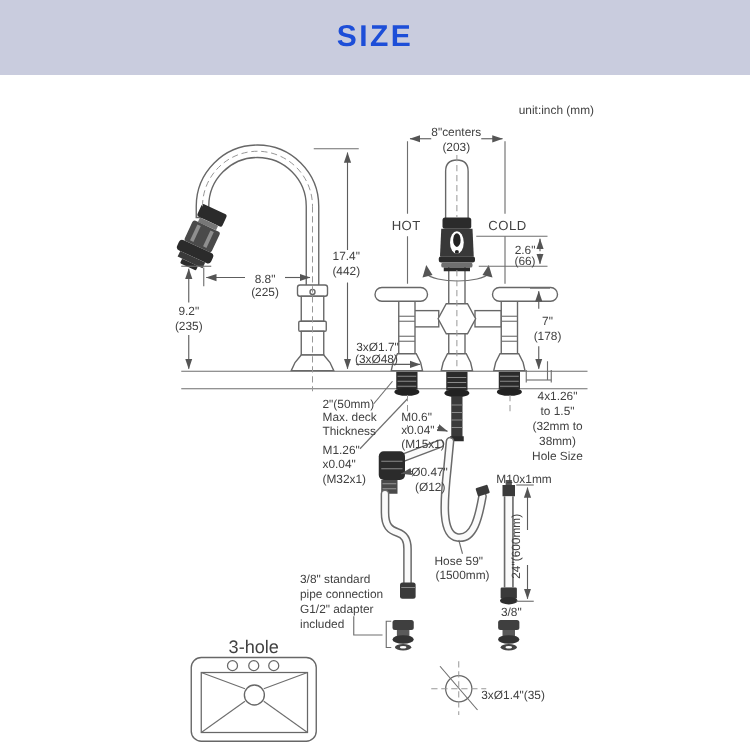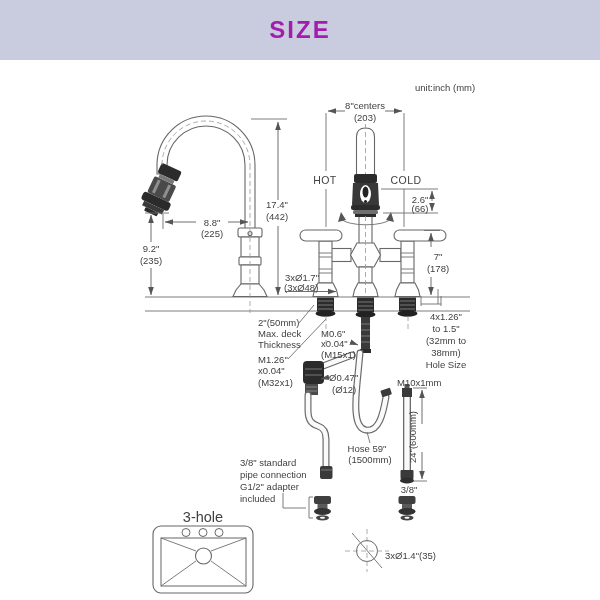--- a/index.html
+++ b/index.html
@@ -1,19 +1,19 @@
 <!DOCTYPE html>
 <html><head>
 <meta charset="utf-8">
 <style>
   html,body{margin:0;padding:0;background:#fff;width:600px;height:600px;overflow:hidden;
     font-family:"Liberation Sans",sans-serif}
   .banner{position:absolute;top:0;left:0;width:600px;height:60px;background:#c9ccde;
     display:flex;align-items:center;justify-content:center}
-  .banner h1{margin:0;color:#a21caf;font-size:24px;font-weight:bold;letter-spacing:2px}
+  .banner h1{margin:0;color:#1d4ed8;font-size:24px;font-weight:bold;letter-spacing:2px}
   svg{position:absolute;top:0;left:0}
   svg text{font-family:"Liberation Sans",sans-serif;font-size:9.5px;fill:#414141}
   text.mid{text-anchor:middle}
   text.big{font-size:14.5px}
   text.hc{font-size:10.5px;letter-spacing:.4px}
   .ln{stroke:#6e6e6e;stroke-width:.9;fill:none}
   .dim{stroke:#5d5d5d;stroke-width:.9;fill:none}
   .out{stroke:#676767;stroke-width:1.1;fill:#fff}
   .nf{stroke:#676767;stroke-width:1;fill:none}
   .dk{fill:#2b2b2b}

